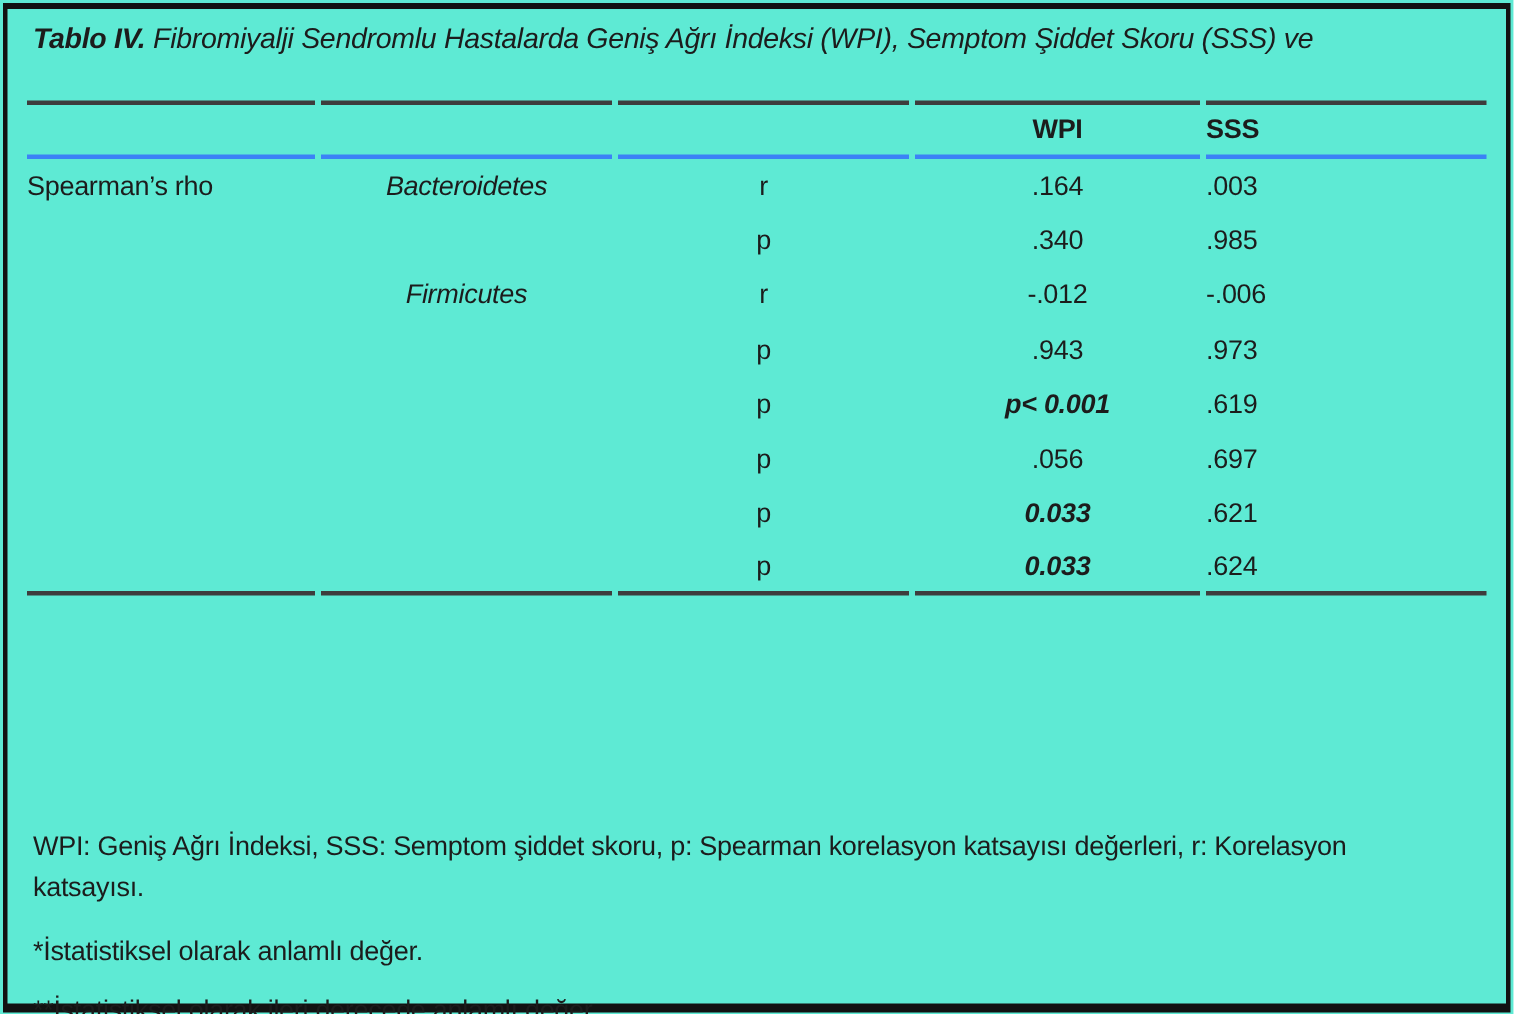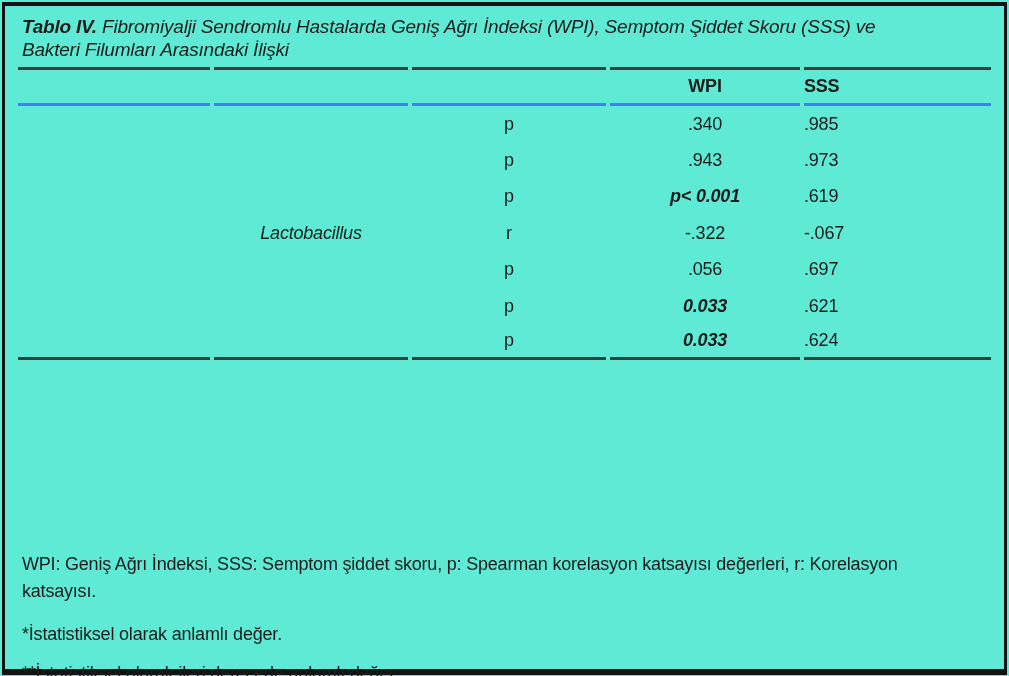--- a/index.html
+++ b/index.html
@@ -86,21 +86,20 @@
 </style>
 </head>
 <body>
 
 <div class="page">
   <div class="frame"></div>
 
   <div class="title-block">
     <span class="title-label">Tablo IV.</span>
     <span>Fibromiyalji Sendromlu Hastalarda Geniş Ağrı İndeksi (WPI), Semptom Şiddet Skoru (SSS) ve</span><br>
-    <span>Bakteri Filumları Arasındaki İlişki</span>
   </div>
 
   <table class="corr">
     <colgroup>
       <col style="width:192px">
         <col style="width:194px">
         <col style="width:194px">
         <col style="width:190px">
         <col style="width:187px">
     </colgroup>
@@ -108,46 +107,53 @@
       <tr>
         <td class="c1"></td>
         <td class="c2"></td>
         <td class="c3"></td>
         <td class="c4">WPI</td>
         <td class="c5">SSS</td>
       </tr>
     </thead>
     <tbody>
       <tr>
+        <td class="c1">Spearman’s rho</td>
+        <td class="c2">Bacteroidetes</td>
+        <td class="c3">r</td>
+        <td class="c4">.164</td>
+        <td class="c5">.003</td>
+      </tr>
+      <tr>
         <td class="c1"></td>
         <td class="c2"></td>
         <td class="c3">p</td>
         <td class="c4">.340</td>
         <td class="c5">.985</td>
+      </tr>
+      <tr>
+        <td class="c1"></td>
+        <td class="c2">Firmicutes</td>
+        <td class="c3">r</td>
+        <td class="c4">-.012</td>
+        <td class="c5">-.006</td>
       </tr>
       <tr>
         <td class="c1"></td>
         <td class="c2"></td>
         <td class="c3">p</td>
         <td class="c4">.943</td>
         <td class="c5">.973</td>
       </tr>
       <tr>
         <td class="c1"></td>
         <td class="c2"></td>
         <td class="c3">p</td>
         <td class="c4 bold">p&lt; 0.001</td>
         <td class="c5">.619</td>
-      </tr>
-      <tr>
-        <td class="c1"></td>
-        <td class="c2">Lactobacillus</td>
-        <td class="c3">r</td>
-        <td class="c4">-.322</td>
-        <td class="c5">-.067</td>
       </tr>
       <tr>
         <td class="c1"></td>
         <td class="c2"></td>
         <td class="c3">p</td>
         <td class="c4">.056</td>
         <td class="c5">.697</td>
       </tr>
       <tr>
         <td class="c1"></td>

